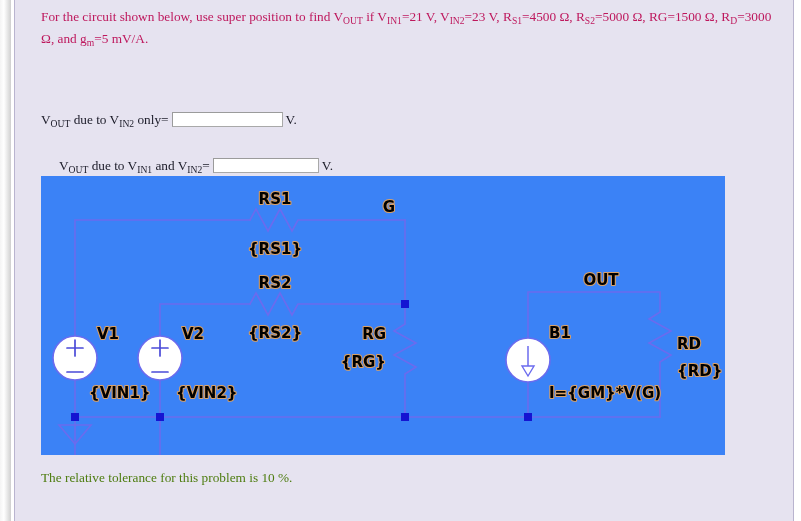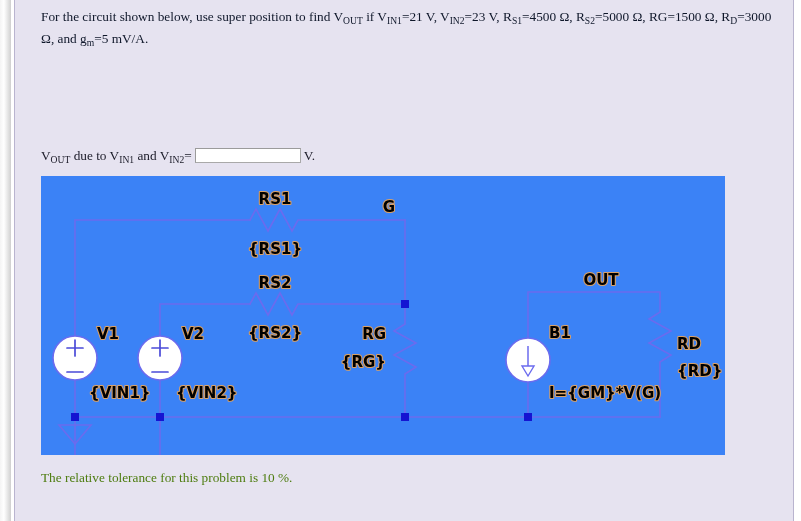--- a/index.html
+++ b/index.html
@@ -51,39 +51,39 @@
     background: #ffffff;
   }
 
   
   .prompt {
     position: absolute;
     left: 26px; top: 8px;
     width: 742px;
     font-size: 13.3px;
     line-height: 18px;
-    color: #0f172a;
+    color: #be185d;
     font-family: "Liberation Serif", serif;
   }
   .prompt sub { font-size: 9.6px; vertical-align: -0.28em; }
 
   
   .ans-row {
     position: absolute;
     left: 26px;
     height: 20px;
     font-size: 13.3px;
     color: #1b1b28;
     white-space: nowrap;
     font-family: "Liberation Serif", serif;
   }
   .ans-row sub { font-size: 9.6px; vertical-align: -0.28em; }
   .ans-row.r1 { top: 81px; }
   .ans-row.r2 { top: 112px; }
-  .ans-row.r3 { top: 148px; }
+  .ans-row.r3 { top: 158px; margin-left: 18px; }
 
   .ansinput {
     display: inline-block;
     vertical-align: middle;
     height: 13px;
     background: #ffffff;
     border: 1px solid #a9a9a9;
     border-top-color: #9b9b9b;
     border-left-color: #9b9b9b;
     box-sizing: content-box;
@@ -135,20 +135,21 @@
 <div id="root">
 
   <div class="gutter"></div>
   <div class="gutter-edge"></div>
 
   <div class="panel">
 
     <div class="prompt"><span>For the circuit shown below, use super position to find V</span><sub>OUT</sub><span> if V</span><sub>IN1</sub><span>=21 V, V</span><sub>IN2</sub><span>=23 V, R</span><sub>S1</sub><span>=4500 Ω, R</span><sub>S2</sub><span>=5000 Ω, RG=1500 Ω, R</span><sub>D</sub><span>=3000 Ω, and g</span><sub>m</sub><span>=5 mV/A.</span></div>
 
 
+    <div class="ans-row r2"><span>V</span><sub>OUT</sub><span> due to V</span><sub>IN2</sub><span> only=</span><input class="ansinput w2" type="text" placeholder="" style=""><span class="unit">V.</span></div>
 
     <div class="ans-row r3"><span>V</span><sub>OUT</sub><span> due to V</span><sub>IN1</sub><span> and V</span><sub>IN2</sub><span>=</span><input class="ansinput w3" type="text" placeholder="" style=""><span class="unit">V.</span></div>
 
     <div class="schematic">
       <svg width="684" height="279" viewBox="0 0 684 279" xmlns="http://www.w3.org/2000/svg">
         <g stroke="#6b6bee" stroke-width="1.6" fill="none" stroke-linecap="square">
 
           <path d="M34 160 L34 44 L209 44"></path>
 
           <path d="M209 44 L215 33 L227 55 L239 33 L251 55 L257 44 L364 44"></path>

